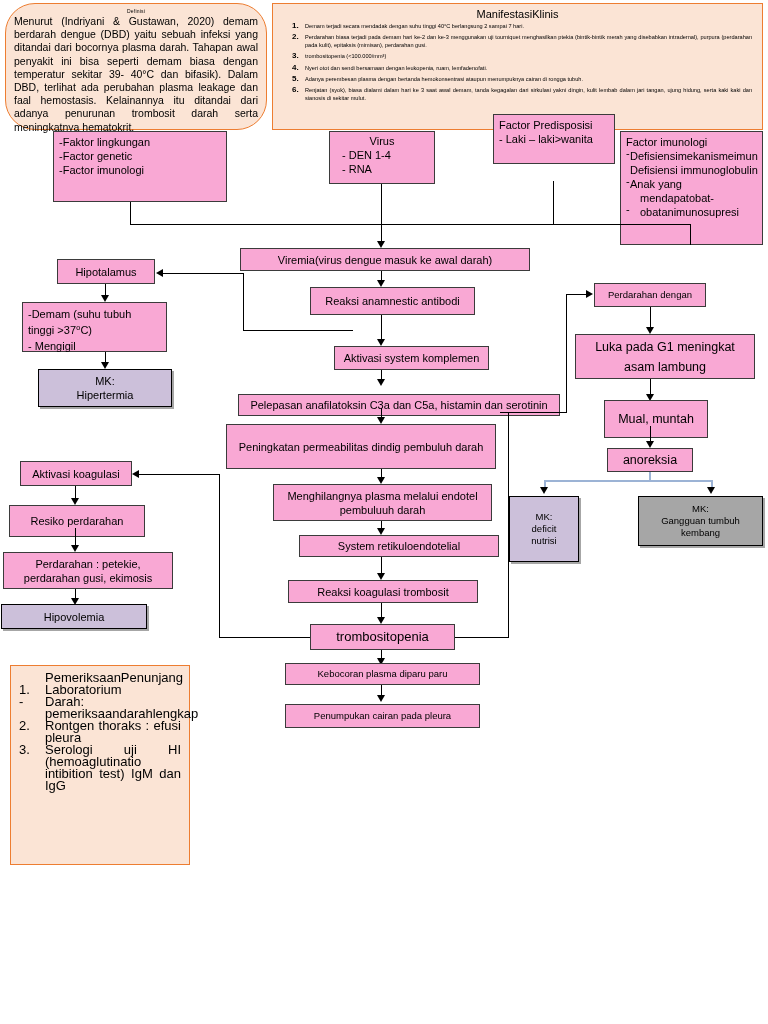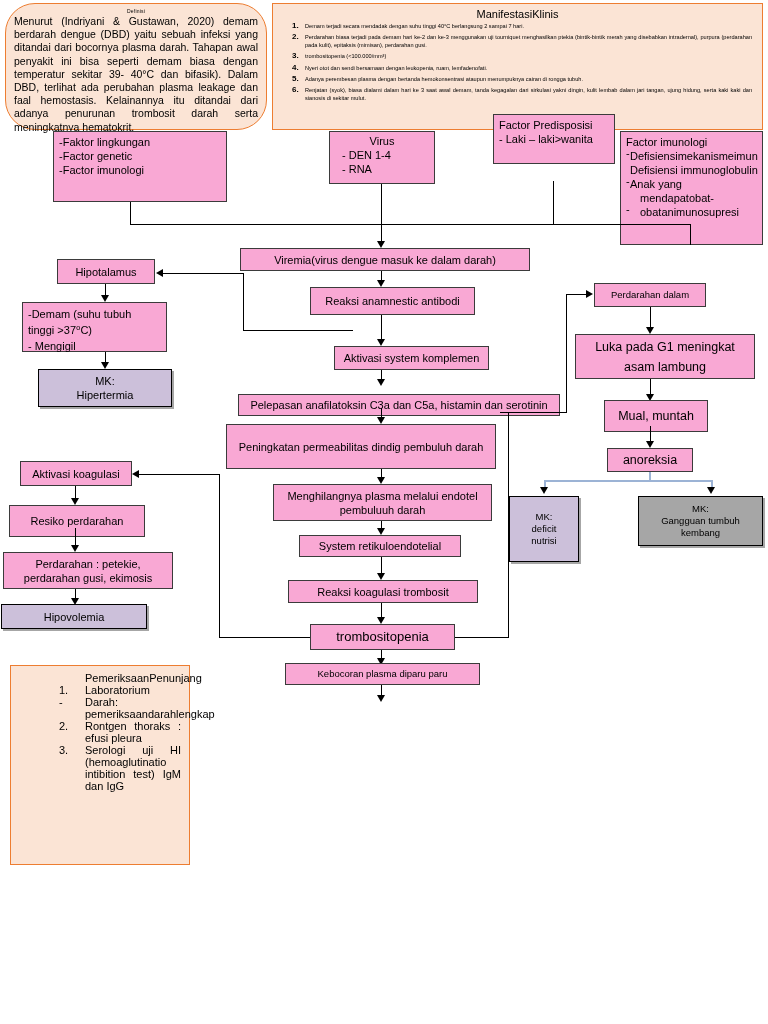--- a/index.html
+++ b/index.html
@@ -43,21 +43,21 @@
     font-size:5.6px;
     line-height:8.0px;
   }
   ol.manifest li{
     margin-bottom:3.2px;
     text-align:justify;
     padding-left:4px;
   }
   ol.manifest li::marker{font-size:8px;font-weight:bold;}
 
-  .penunjang-wrap{font-size:11px;line-height:12px;margin-left:40px;}
+  .penunjang-wrap{font-size:13px;line-height:12px;}
   .penunjang-title{padding-left:26px;margin-bottom:0px;}
   .pl-row{display:flex;}
   .pl-num{width:26px;flex:0 0 26px;}
   .pl-txt{flex:1;text-align:justify;text-justify:inter-word;}
   .pl-txt.nj{text-align:left;}
 
   
   .node{
     position:absolute;
     box-sizing:border-box;
@@ -149,21 +149,21 @@
   <div class="ln v" style="left:381px;top:184px;height:40px;"></div>
   <div class="ln v" style="left:553px;top:181px;height:43px;"></div>
   <div class="ln v" style="left:691px;top:245px;height:0px;"></div>
 
   <div class="ln h" style="left:130px;top:224px;width:561px;"></div>
   <div class="ln v" style="left:690px;top:224px;height:21px;"></div>
 
   <div class="ln v" style="left:381px;top:224px;height:19px;"></div>
   <div class="arr down" style="left:377px;top:241px;"></div>
 
-  <div class="node" style="left:240px;top:248px;width:290px;height:23px;">Viremia(virus dengue masuk ke dalam darah)</div>
+  <div class="node" style="left:240px;top:248px;width:290px;height:23px;">Viremia(virus dengue masuk ke awal darah)</div>
 
   <div class="ln v" style="left:381px;top:271px;height:10px;"></div>
   <div class="arr down" style="left:377px;top:280px;"></div>
 
   <div class="node" style="left:310px;top:287px;width:165px;height:28px;">Reaksi anamnestic antibodi</div>
 
   <div class="ln v" style="left:381px;top:315px;height:26px;"></div>
   <div class="arr down" style="left:377px;top:339px;"></div>
 
   <div class="node" style="left:334px;top:346px;width:155px;height:24px;">Aktivasi system komplemen</div>
@@ -179,40 +179,41 @@
   <div class="node" style="left:226px;top:424px;width:270px;height:45px;">Peningkatan permeabilitas dindig pembuluh darah</div>
 
   <div class="ln v" style="left:381px;top:469px;height:10px;"></div>
   <div class="arr down" style="left:377px;top:477px;"></div>
 
   <div class="node" style="left:273px;top:484px;width:219px;height:37px;">Menghilangnya plasma melalui endotel pembuluuh darah</div>
 
   <div class="ln v" style="left:381px;top:521px;height:9px;"></div>
   <div class="arr down" style="left:377px;top:528px;"></div>
 
-  <div class="node" style="left:299px;top:535px;width:162px;height:22px;">System retikuloendotelial</div>
+  <div class="node" style="left:299px;top:535px;width:200px;height:22px;">System retikuloendotelial</div>
 
   <div class="ln v" style="left:381px;top:557px;height:18px;"></div>
   <div class="arr down" style="left:377px;top:573px;"></div>
 
   <div class="node" style="left:288px;top:580px;width:190px;height:23px;">Reaksi koagulasi trombosit</div>
 
   <div class="ln v" style="left:381px;top:603px;height:16px;"></div>
   <div class="arr down" style="left:377px;top:617px;"></div>
 
   <div class="node big" style="left:310px;top:624px;width:145px;height:26px;">trombositopenia</div>
 
   <div class="ln v" style="left:381px;top:650px;height:10px;"></div>
   <div class="arr down" style="left:377px;top:658px;"></div>
 
   <div class="node small" style="left:285px;top:663px;width:195px;height:22px;">Kebocoran plasma diparu paru</div>
 
   <div class="ln v" style="left:381px;top:685px;height:12px;"></div>
   <div class="arr down" style="left:377px;top:695px;"></div>
 
+  <div class="node small" style="left:285px;top:704px;width:195px;height:24px;">Penumpukan cairan pada pleura</div>
 
   <div class="ln v" style="left:243px;top:273px;height:58px;"></div>
   <div class="ln h" style="left:243px;top:330px;width:110px;"></div>
   <div class="ln h" style="left:162px;top:273px;width:82px;"></div>
   <div class="arr left" style="left:156px;top:269px;"></div>
 
   <div class="node" style="left:57px;top:259px;width:98px;height:25px;">Hipotalamus</div>
 
   <div class="ln v" style="left:105px;top:284px;height:13px;"></div>
   <div class="arr down" style="left:101px;top:295px;"></div>
@@ -243,36 +244,36 @@
   <div class="ln v" style="left:75px;top:589px;height:11px;"></div>
   <div class="arr down" style="left:71px;top:598px;"></div>
 
   <div class="node purple shadow" style="left:1px;top:604px;width:146px;height:25px;">Hipovolemia</div>
 
   <div class="ln h" style="left:219px;top:637px;width:91px;"></div>
   <div class="ln v" style="left:219px;top:474px;height:164px;"></div>
   <div class="ln h" style="left:139px;top:474px;width:81px;"></div>
   <div class="arr left" style="left:132px;top:470px;"></div>
 
-  <div class="node small" style="left:594px;top:283px;width:112px;height:24px;">Perdarahan dalam</div>
+  <div class="node small" style="left:594px;top:283px;width:112px;height:24px;">Perdarahan dengan</div>
 
   <div class="ln h" style="left:566px;top:294px;width:22px;"></div>
   <div class="arr right" style="left:586px;top:290px;"></div>
   <div class="ln v" style="left:566px;top:294px;height:119px;"></div>
   <div class="ln h" style="left:500px;top:412px;width:67px;"></div>
 
   <div class="ln v" style="left:650px;top:307px;height:22px;"></div>
   <div class="arr down" style="left:646px;top:327px;"></div>
 
   <div class="node" style="left:575px;top:334px;width:180px;height:45px;font-size:12.5px;line-height:20px;">Luka pada G1 meningkat asam lambung</div>
 
   <div class="ln v" style="left:650px;top:379px;height:17px;"></div>
   <div class="arr down" style="left:646px;top:394px;"></div>
 
-  <div class="node" style="left:604px;top:400px;width:104px;height:32px;font-size:12.5px;">Mual, muntah</div>
+  <div class="node" style="left:604px;top:400px;width:104px;height:38px;font-size:12.5px;">Mual, muntah</div>
 
   <div class="ln v" style="left:650px;top:426px;height:17px;"></div>
   <div class="arr down" style="left:646px;top:441px;"></div>
 
   <div class="node" style="left:607px;top:448px;width:86px;height:24px;font-size:12.5px;">anoreksia</div>
 
   <div class="ln blue-v" style="left:649px;top:472px;height:9px;"></div>
   <div class="ln blue" style="left:544px;top:480px;width:168px;"></div>
   <div class="ln blue-v" style="left:544px;top:480px;height:9px;"></div>
   <div class="ln blue-v" style="left:711px;top:480px;height:9px;"></div>

